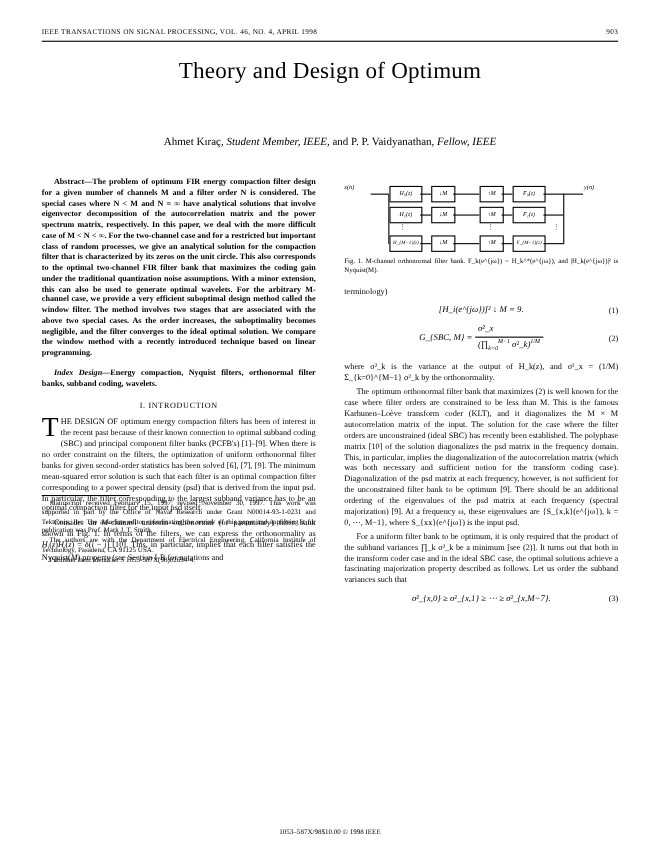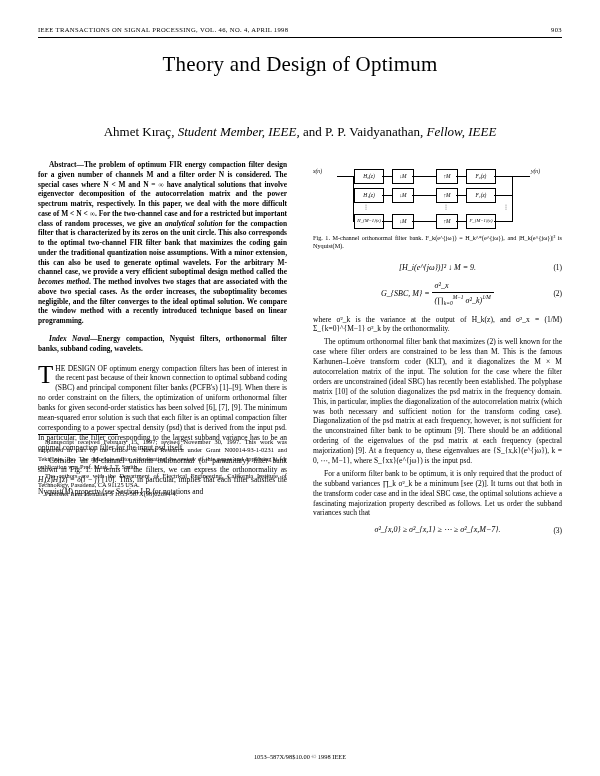--- a/index.html
+++ b/index.html
@@ -55,21 +55,21 @@
     line-height: 1.35;
     font-weight: normal;
     letter-spacing: 0.2px;
   }
   .authors {
     position: absolute;
     top: 124px;
     left: 60px;
     right: 60px;
     text-align: center;
-    font-size: 13px;
+    font-size: 10px;
   }
   .authors .it { font-style: italic; }
 
   
   .cols {
     position: absolute;
     top: 160px;
     left: 38px;
     width: 524px;
     height: 590px;
@@ -89,21 +89,21 @@
   p.noind { text-indent: 0; }
 
   .abstract {
     font-weight: bold;
     font-size: 7.4px;
     text-indent: 11px;
     text-align: justify;
     margin-bottom: 8px;
   }
   .abstract .lead { }
-  .abstract .it { font-style: italic; font-weight: bold; }
+  .abstract .it { font-weight: bold; }
 
   .indexterms {
     font-size: 7.4px;
     font-weight: bold;
     text-indent: 11px;
     text-align: justify;
     margin-bottom: 10px;
   }
   .indexterms .lead { font-style: italic; }
 
@@ -263,27 +263,31 @@
   </div>
 
   <div class="cols">
 
     <div class="col left">
 
       <div class="abstract">
         <span class="lead">Abstract—</span><span>The problem of optimum FIR energy compaction filter design for a given number of channels M and a filter order N is considered. The special cases where N &lt; M and N = ∞ have analytical solutions that involve eigenvector decomposition of the autocorrelation matrix and the power spectrum matrix, respectively. In this paper, we deal with the more difficult case of M &lt; N &lt; ∞. For the two-channel case and for a restricted but important class of random processes, we give an</span>
         <span class="it">analytical solution</span>
         <span>for the compaction filter that is characterized by its zeros on the unit circle. This also corresponds to the optimal two-channel FIR filter bank that maximizes the coding gain under the traditional quantization noise assumptions. With a minor extension, this can also be used to generate optimal wavelets. For the arbitrary M-channel case, we provide a very efficient suboptimal design method called the</span>
-        <span class="it">becomes method</span><span>. The method involves two stages that are associated with the above two special cases. As the order increases, the suboptimality becomes negligible, and the filter converges to the ideal optimal solution. We compare the window method with a recently introduced technique based on linear programming.</span>
+        <span class="it">window filter</span><span>. The method involves two stages that are associated with the above two special cases. As the order increases, the suboptimality becomes negligible, and the filter converges to the ideal optimal solution. We compare the window method with a recently introduced technique based on linear programming.</span>
       </div>
 
       <div class="indexterms">
-        <span class="lead">Index Naval—</span><span>Energy compaction, Nyquist filters, orthonormal filter banks, subband coding, wavelets.</span>
-      </div>
-
+        <span class="lead">Index Design—</span><span>Energy compaction, Nyquist filters, orthonormal filter banks, subband coding, wavelets.</span>
+      </div>
+
+      <div class="sechead">
+        <span>I.</span>
+        <span>INTRODUCTION</span>
+      </div>
 
       <p class="dropcap-para"><span class="dropcap">T</span><span>HE DESIGN OF optimum energy compaction filters has been of interest in the recent past because of their known connection to optimal subband coding (SBC) and principal component filter banks (PCFB's) [1]–[9]. When there is no order constraint on the filters, the optimization of uniform orthonormal filter banks for given second-order statistics has been solved [6], [7], [9]. The minimum mean-squared error solution is such that each filter is an optimal compaction filter corresponding to a power spectral density (psd) that is derived from the input psd. In particular, the filter corresponding to the largest subband variance has to be an optimal compaction filter for the input psd itself.</span></p>
 
       <p>Consider an <i>M</i>-channel uniform orthonormal (or paraunitary) filter bank shown in Fig. 1. In terms of the filters, we can express the orthonormality as <i>H<sub>i</sub></i>(<i>z</i>)<i>H<sub>j</sub></i>(<i>z</i>) = <i>δ</i>(<i>i</i> − <i>j</i>) [10]. This, in particular, implies that each filter satisfies the Nyquist(<i>M</i>) property (see Section I-B for notations and</p>
 
       <div class="footnote">
         <div class="rule"></div>
         <p>Manuscript received February 15, 1997; revised November 30, 1997. This work was supported in part by the Office of Naval Research under Grant N00014-93-1-0231 and Tektronix, Inc. The associate editor coordinating the review of this paper and approving it for publication was Prof. Mark J. T. Smith.</p>
         <p>The authors are with the Department of Electrical Engineering, California Institute of Technology, Pasadena, CA 91125 USA.</p>
         <p>Publisher Item Identifier S 1053-587X(98)02694-4.</p>
@@ -330,20 +334,21 @@
           <div class="blk" style="left:153px; top:54px; width:28px; height:13px; font-size:4.6px;">F_{M−1}(z)</div>
           <div class="hline" style="left:181px; top:61px; width:18px;"></div>
 
           <div class="vline" style="left:199px; top:16px; height:46px;"></div>
           <div class="hline" style="left:199px; top:16px; width:18px;"></div>
           <div class="lbl" style="left:218px; top:8px;">y(n)</div>
         </div>
         <div class="figcap">Fig. 1.  M-channel orthonormal filter bank. F_k(e^{jω}) = H_k^*(e^{jω}), and |H_k(e^{jω})|² is Nyquist(M).</div>
       </div>
 
+      <p class="noind">terminology)</p>
 
       <div class="eq">
         <span>[H_i(e^{jω})]² ↓ M = 9.</span>
         <span class="num">(1)</span>
       </div>
 
 
       <div class="eq">
         <span>G_{SBC, M} =</span>
         <span class="frac">

